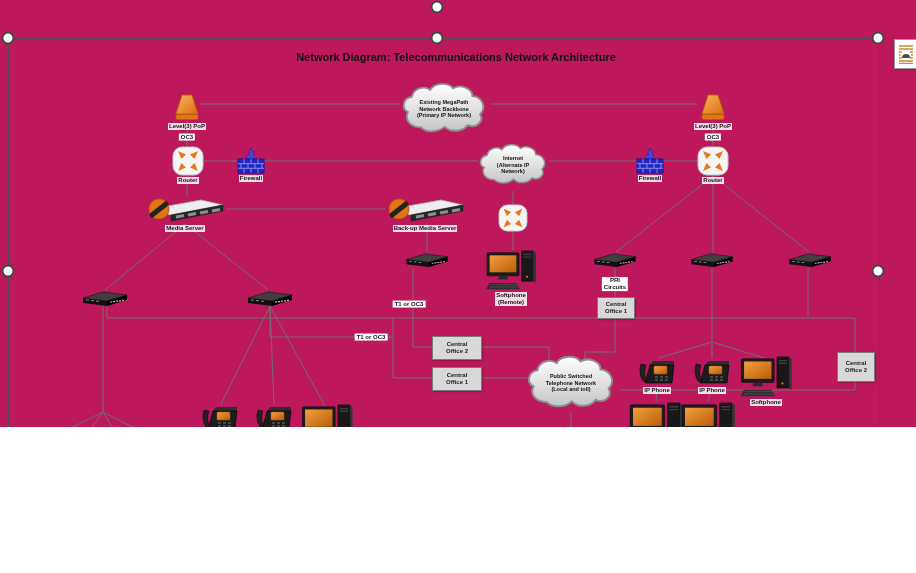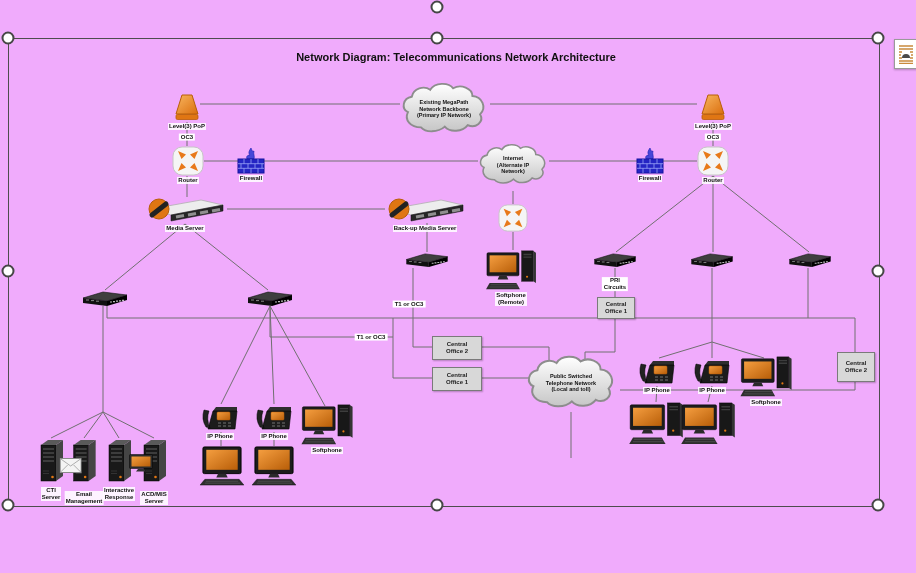--- a/index.html
+++ b/index.html
@@ -1,16 +1,16 @@
 <!DOCTYPE html>
 <html><head>
 <meta charset="utf-8">
 <style>
   html,body{margin:0;padding:0;background:#fff;}
-  #stage{position:relative;width:916px;height:573px;background:#f0abfc;overflow:hidden;
+  #stage{position:relative;width:916px;height:427px;background:#be185d;overflow:hidden;
          font-family:"Liberation Sans",sans-serif;}
   .title{position:absolute;left:456px;top:51px;transform:translateX(-50%);
          font-size:11px;font-weight:700;color:#111;white-space:nowrap;}
   .wires{position:absolute;left:0;top:0;}
   .node{position:absolute;display:flex;flex-direction:column;align-items:center;
         transform:translateX(-50%);}
   .lbl{font-size:6px;line-height:1.2;font-weight:600;color:#111;text-align:center;
        white-space:pre-line;margin-top:1px;background:rgba(255,255,255,.85);padding:0 1px;}
   .tag{position:absolute;transform:translate(-50%,-50%);font-size:6px;font-weight:600;
        background:#fff;padding:0 2px;color:#111;white-space:pre-line;text-align:center;line-height:1.15;}

